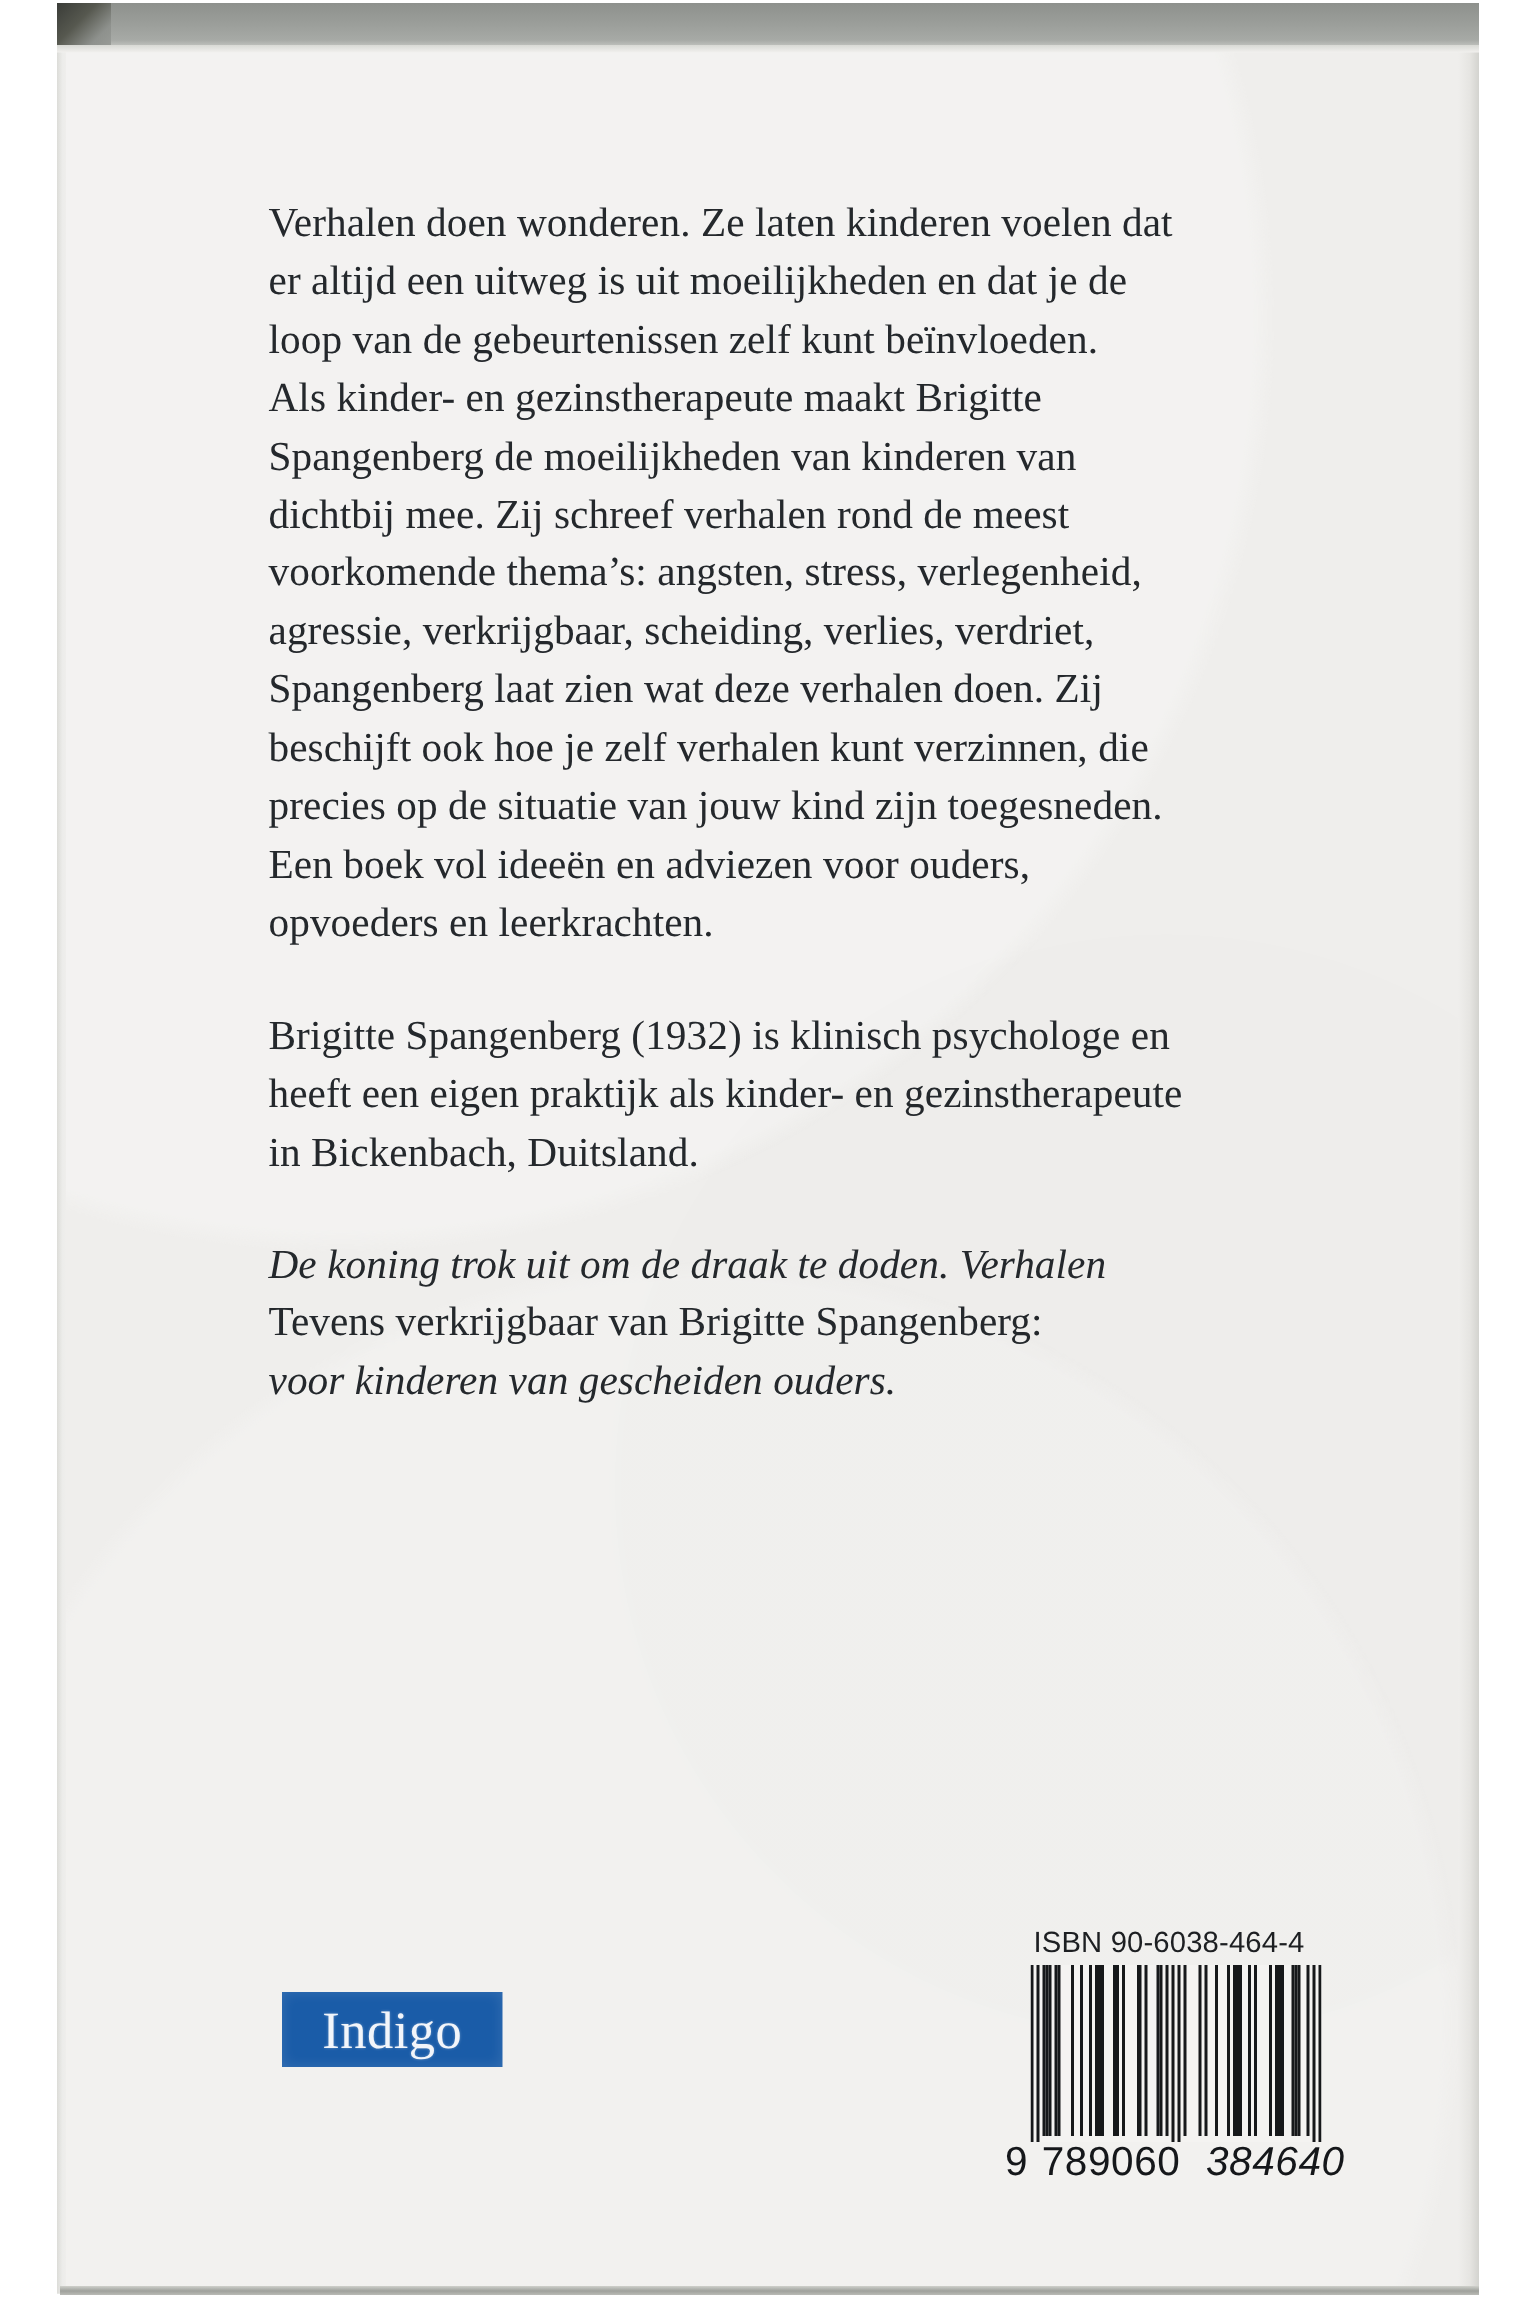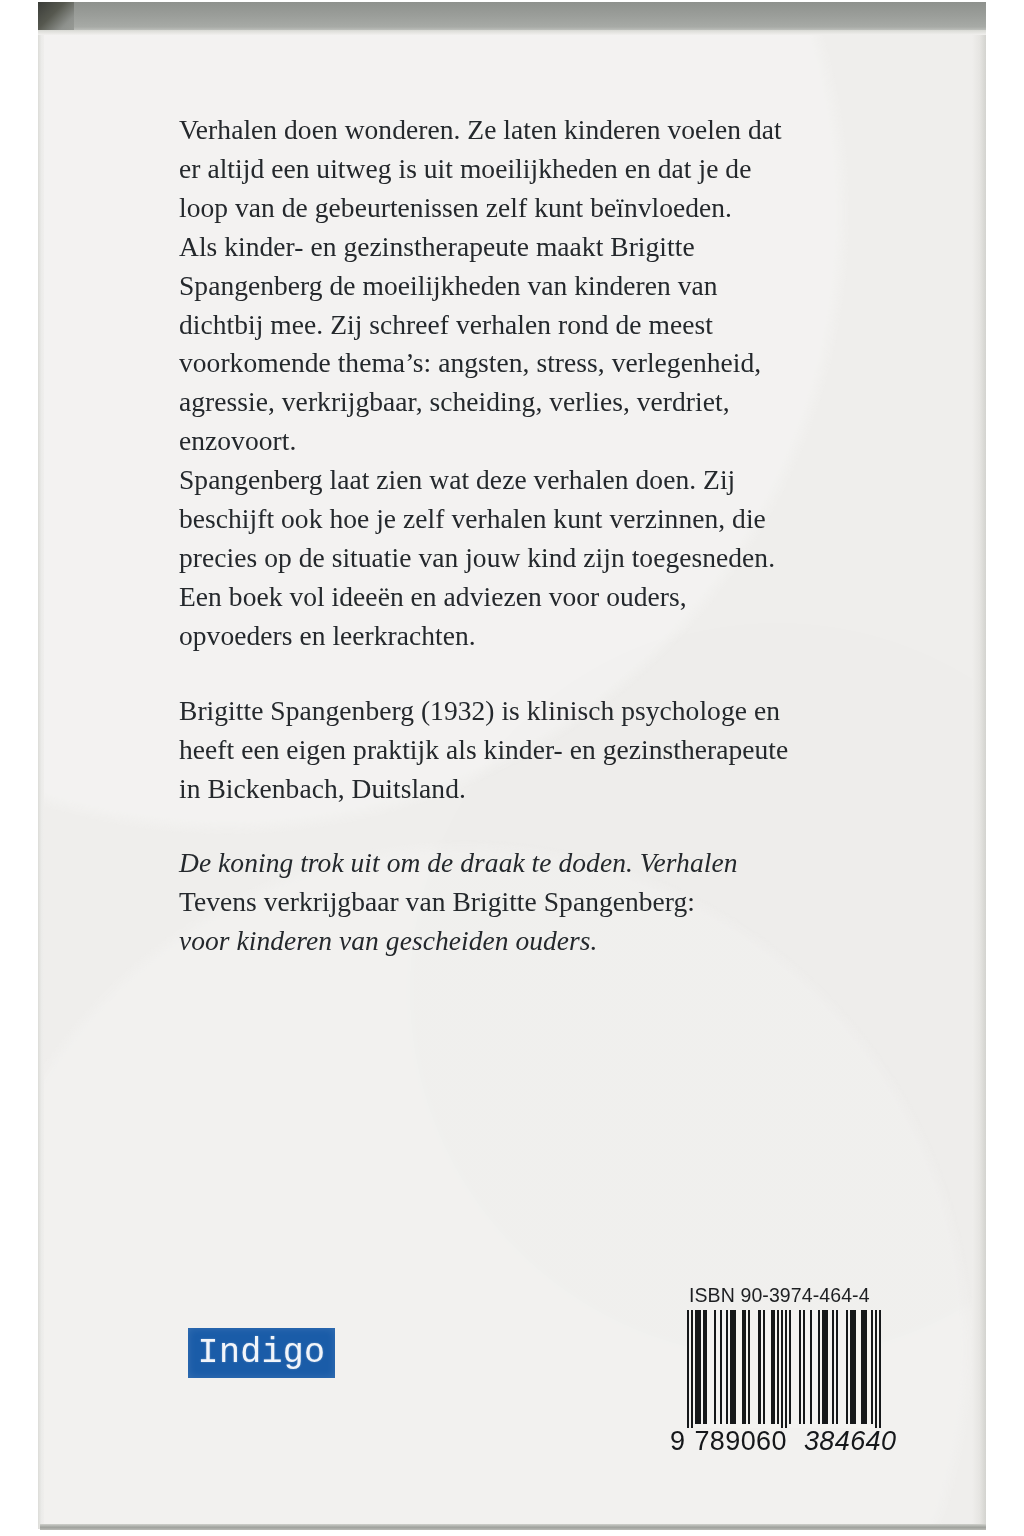--- a/index.html
+++ b/index.html
@@ -94,21 +94,21 @@
       radial-gradient(circle at 20% 12%, rgba(255,255,255,.55) 0 40%, rgba(0,0,0,0) 41%),
       radial-gradient(circle at 78% 64%, rgba(0,0,0,.015) 0 30%, rgba(0,0,0,0) 31%),
       radial-gradient(circle at 45% 88%, rgba(255,255,255,.4) 0 35%, rgba(0,0,0,0) 36%);
     pointer-events: none;
   }
 
   
   .blurb {
     position: absolute;
     left: 179px;
-    top: 111px;
+    top: 129px;
     width: 690px;
   }
   .blurb p {
     margin: 0;
     color: #24282c;
     font-size: 27.5px;
     line-height: 38.9px;
     letter-spacing: .05px;
     font-weight: 400;
     text-rendering: optimizeLegibility;
@@ -138,21 +138,21 @@
     display: flex;
     align-items: center;
     justify-content: center;
     box-shadow: inset 0 0 9px rgba(255,255,255,.13);
   }
   .indigo-logo .indigo-word {
     color: #f2f5fa;
     font-size: 35px;
     line-height: 1;
     letter-spacing: .3px;
-    font-family: Liberation Mono, monospace;
+    font-family: Liberation Serif, serif;
     text-shadow: 0 0 2px rgba(255,255,255,.35);
   }
   .publisher-url {
     margin-top: 14px;
     margin-left: -2px;
     color: #25292d;
     font-size: 27px;
     line-height: 1.05;
     letter-spacing: -.1px;
   }
@@ -234,21 +234,20 @@
 
     <p>
       <span class="line">Verhalen doen wonderen. Ze laten kinderen voelen dat</span>
       <span class="line">er altijd een uitweg is uit moeilijkheden en dat je de</span>
       <span class="line">loop van de gebeurtenissen zelf kunt beïnvloeden.</span>
       <span class="line">Als kinder- en gezinstherapeute maakt Brigitte</span>
       <span class="line">Spangenberg de moeilijkheden van kinderen van</span>
       <span class="line">dichtbij mee. Zij schreef verhalen rond de meest</span>
       <span class="line">voorkomende thema’s: angsten, stress, verlegenheid,</span>
       <span class="line">agressie, verkrijgbaar, scheiding, verlies, verdriet,</span>
-      <span class="line">enzovoort.</span>
       <span class="line">Spangenberg laat zien wat deze verhalen doen. Zij</span>
       <span class="line">beschijft ook hoe je zelf verhalen kunt verzinnen, die</span>
       <span class="line">precies op de situatie van jouw kind zijn toegesneden.</span>
       <span class="line">Een boek vol ideeën en adviezen voor ouders,</span>
       <span class="line">opvoeders en leerkrachten.</span>
     </p>
 
     <p class="gap-before">
       <span class="line">Brigitte Spangenberg (1932) is klinisch psychologe en</span>
       <span class="line">heeft een eigen praktijk als kinder- en gezinstherapeute</span>
@@ -263,21 +262,21 @@
 
   </div>
 
   <div class="publisher">
     <div class="indigo-logo">
       <span class="indigo-word">Indigo</span>
     </div>
   </div>
 
   <div class="barcode-block">
-    <div class="isbn-label">ISBN 90-3974-464-4</div>
+    <div class="isbn-label">ISBN 90-6038-464-4</div>
     <div class="barcode-bars" id="barcode-bars">
         <i class="guard" style="left: 0px; width: 2.04px; height: 118px;"></i>
         <i class="guard" style="left: 4.08px; width: 2.04px; height: 118px;"></i>
         <i class="short" style="left: 8.17px; width: 2.04px; height: 114px;"></i>
         <i class="short" style="left: 10.21px; width: 2.04px; height: 114px;"></i>
         <i class="short" style="left: 12.25px; width: 2.04px; height: 114px;"></i>
         <i class="short" style="left: 16.34px; width: 2.04px; height: 114px;"></i>
         <i class="short" style="left: 18.38px; width: 2.04px; height: 114px;"></i>
         <i class="short" style="left: 26.55px; width: 2.04px; height: 114px;"></i>
         <i class="short" style="left: 32.67px; width: 2.04px; height: 114px;"></i>

